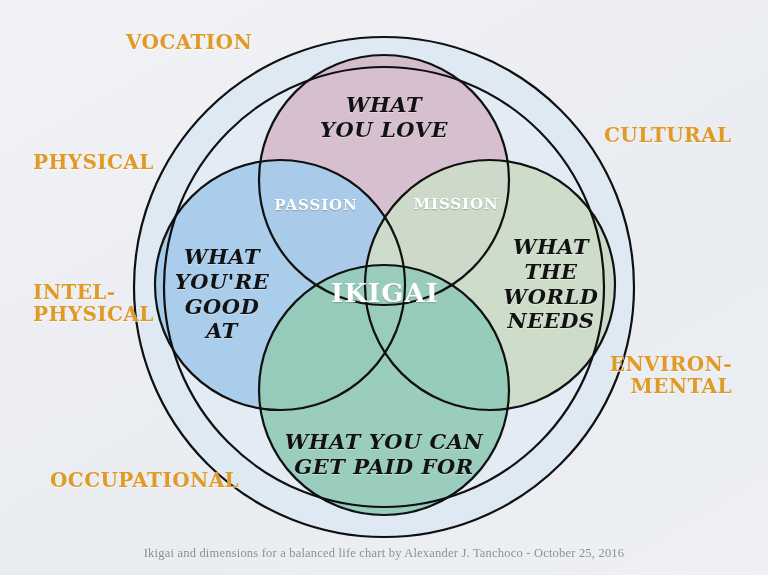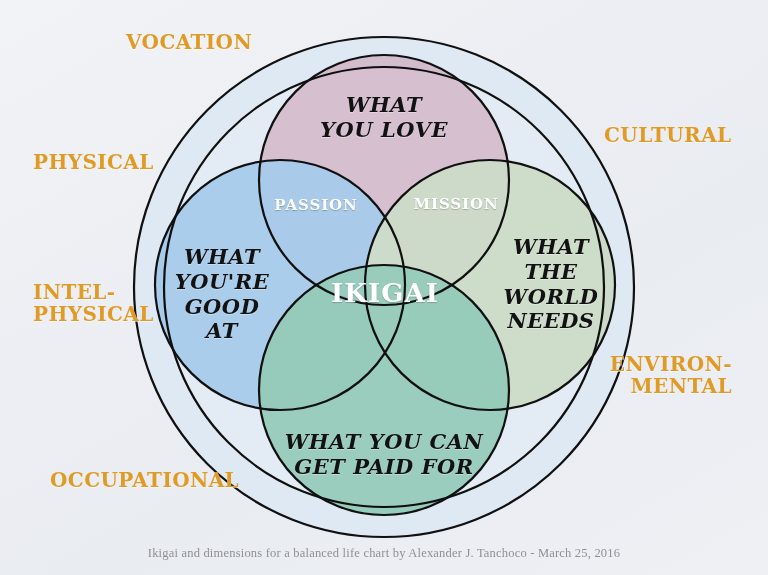--- a/index.html
+++ b/index.html
@@ -158,15 +158,15 @@
 
   <div class="dim-label dim-l" style="left:33px; top:281px;">INTEL-
 PHYSICAL</div>
 
   <div class="dim-label dim-r" style="right:36px; top:353px;">ENVIRON-
 MENTAL</div>
 
   <div class="dim-label dim-l" style="left:18px; top:469px;margin-left:32px;">OCCUPATIONAL</div>
 
 
-  <div id="caption">Ikigai and dimensions for a balanced life chart by Alexander J. Tanchoco - March 25, 2016</div>
+  <div id="caption">Ikigai and dimensions for a balanced life chart by Alexander J. Tanchoco - October 25, 2016</div>
 
 </div>
 
 </body></html>

